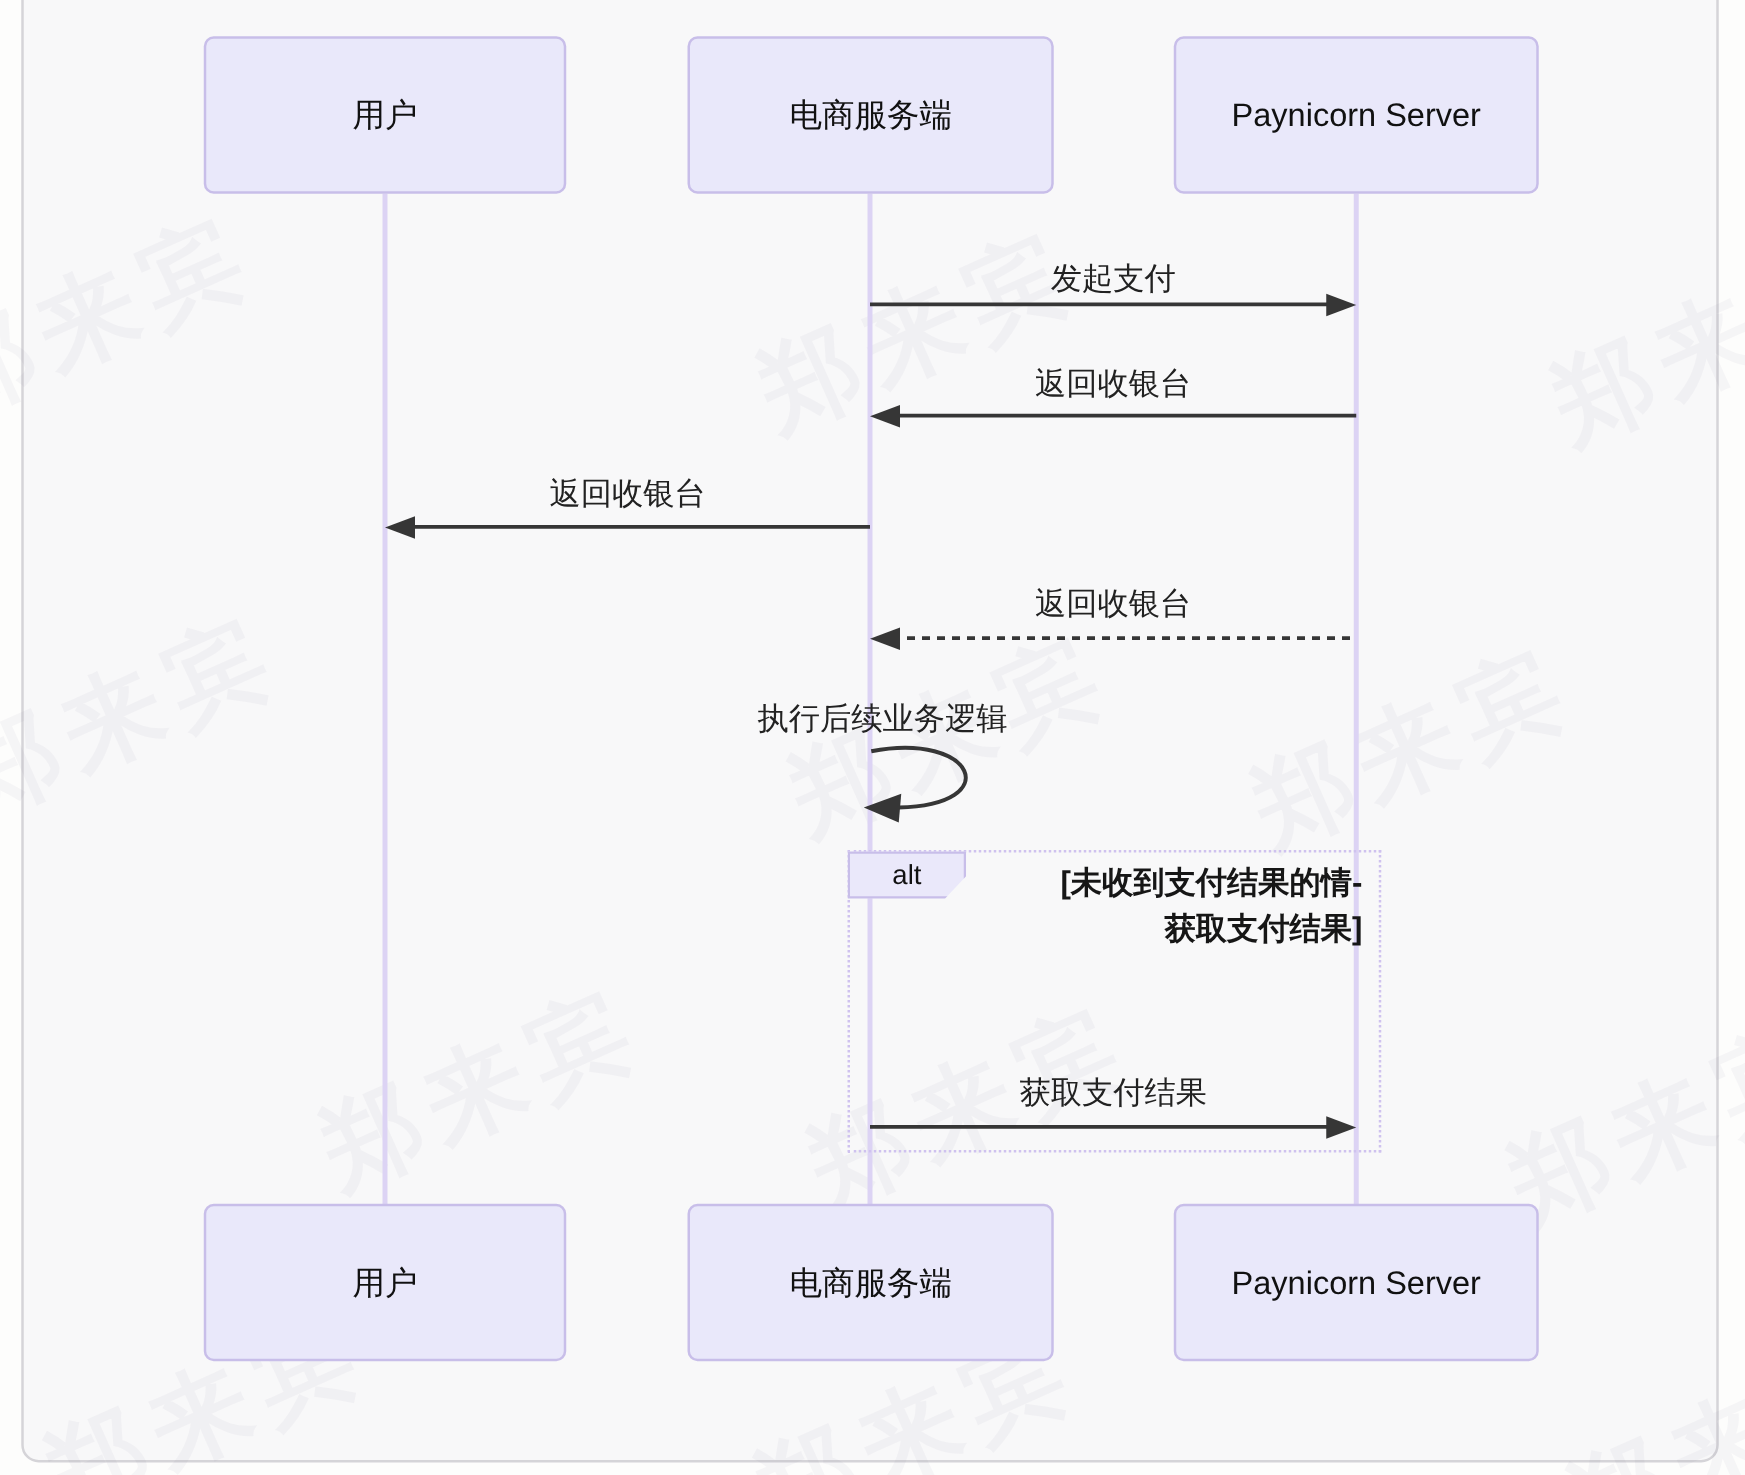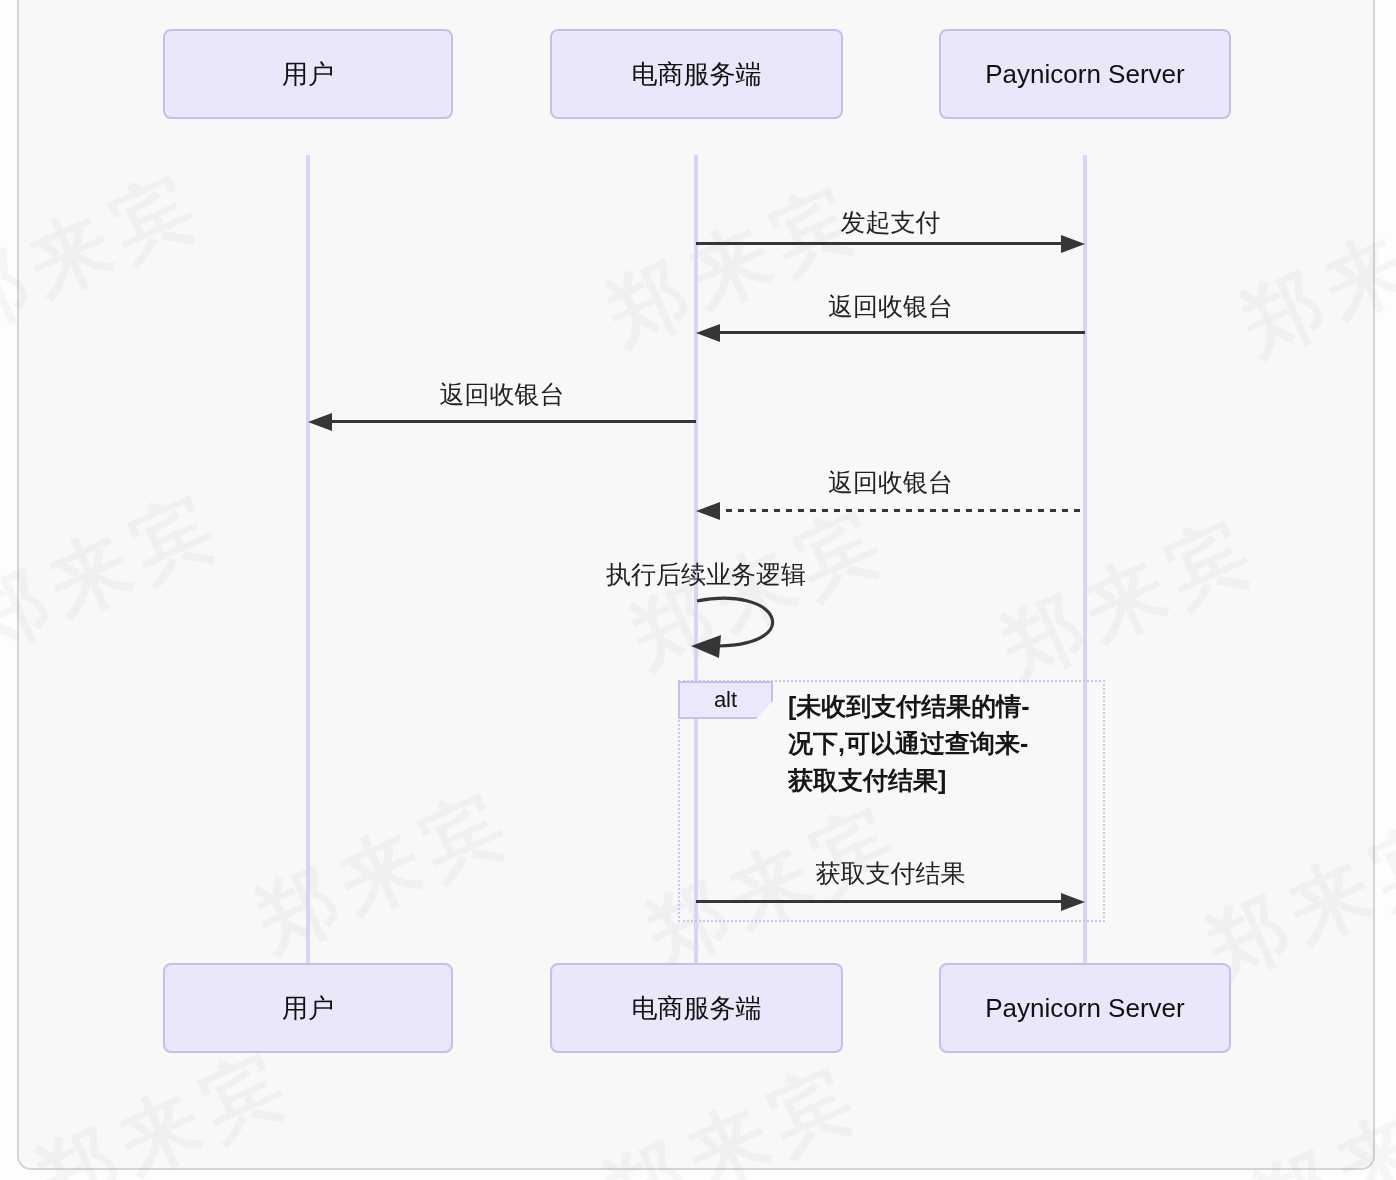--- a/index.html
+++ b/index.html
@@ -16,21 +16,21 @@
     position:absolute;left:17px;top:-16px;width:1358px;height:1186px;
     background:#F8F8F9;border:2px solid #D5D4D8;border-radius:14px;
     box-sizing:border-box;
   }
   .watermark{
     position:absolute;font-size:80px;letter-spacing:10px;font-weight:700;
     color:#5E5480;opacity:0.045;transform:rotate(-24deg);
     white-space:nowrap;pointer-events:none;user-select:none;
   }
   .actor-box{
-    position:absolute;height:90px;
+    position:absolute;height:126px;
     background:#E9E8FA;border:2px solid #C8BEE9;border-radius:8px;
     box-sizing:border-box;
     display:flex;align-items:center;justify-content:center;
     font-size:26px;color:#111;
   }
   .lifeline{
     position:absolute;top:155px;width:4px;height:809px;
     background:#DCD3F4;
   }
   .msg-label{
@@ -59,21 +59,21 @@
   }
   .alt-tab{
     position:absolute;left:678px;top:681px;width:95px;height:38px;
     background:#EAE8FA;border:2px solid #C8BEE9;box-sizing:border-box;
     clip-path:polygon(0 0,100% 0,100% 52%,82% 100%,0 100%);
     display:flex;align-items:center;justify-content:center;
     font-size:22px;color:#111;
   }
   .alt-condition{
     position:absolute;left:788px;top:688px;width:302px;
-    text-align:left;font-size:25px;line-height:37px;font-weight:600;color:#161616;
+    text-align:right;font-size:25px;line-height:37px;font-weight:600;color:#161616;
   }
   .self-loop{position:absolute;left:685px;top:592px;}
 </style>
 </head>
 <body>
 
 <div id="canvas">
 
   <div class="card"></div>
 
@@ -135,21 +135,20 @@
       <polygon points="6,54 36,43 34,66" fill="#363636"></polygon>
     </svg>
   </div>
 
   <div class="alt-fragment"></div>
   <div class="alt-tab">
     <span>alt</span>
   </div>
   <div class="alt-condition">
     <div>[未收到支付结果的情-</div>
-    <div>况下,可以通过查询来-</div>
     <div>获取支付结果]</div>
   </div>
 
   <div>
     <div class="msg-label" style="left:696px;top:857px;width:389px">获取支付结果</div>
     <div class="msg-line" style="left:696px;top:900px;width:371px"></div>
     <div class="arrow-right" style="left:1061px;top:893px"></div>
   </div>
 
   <div class="actor-box" style="left:163px;top:963px;width:290px">

